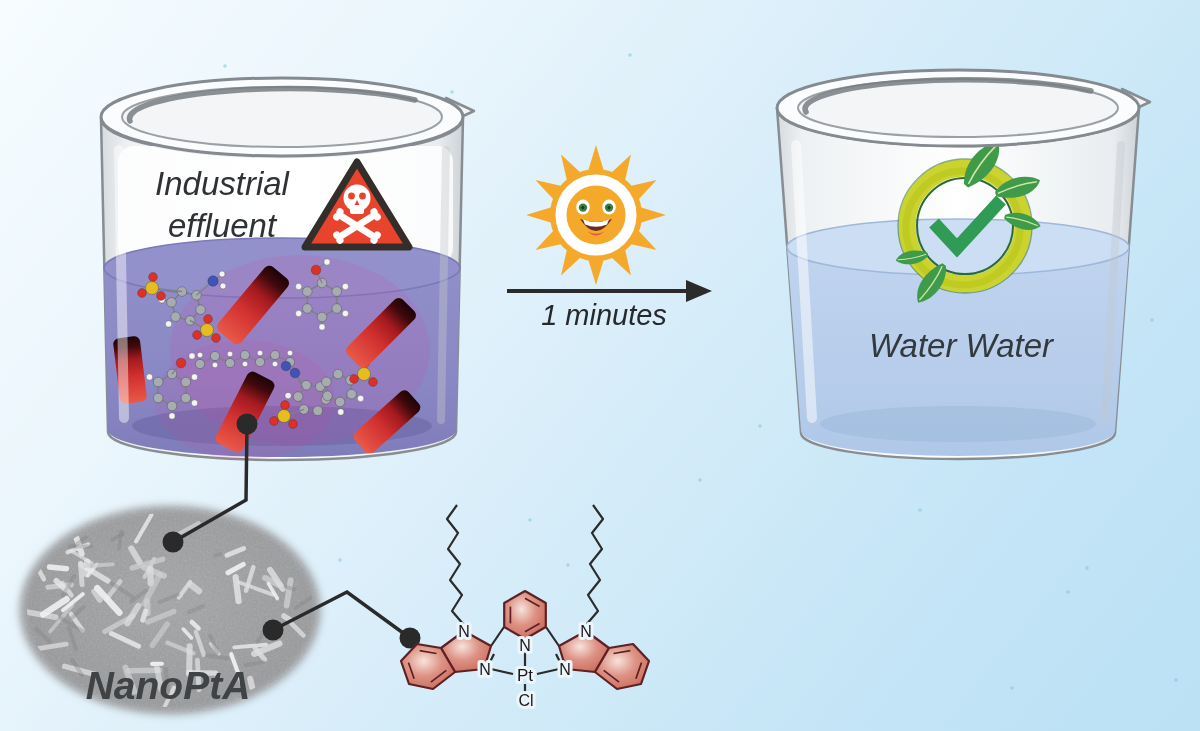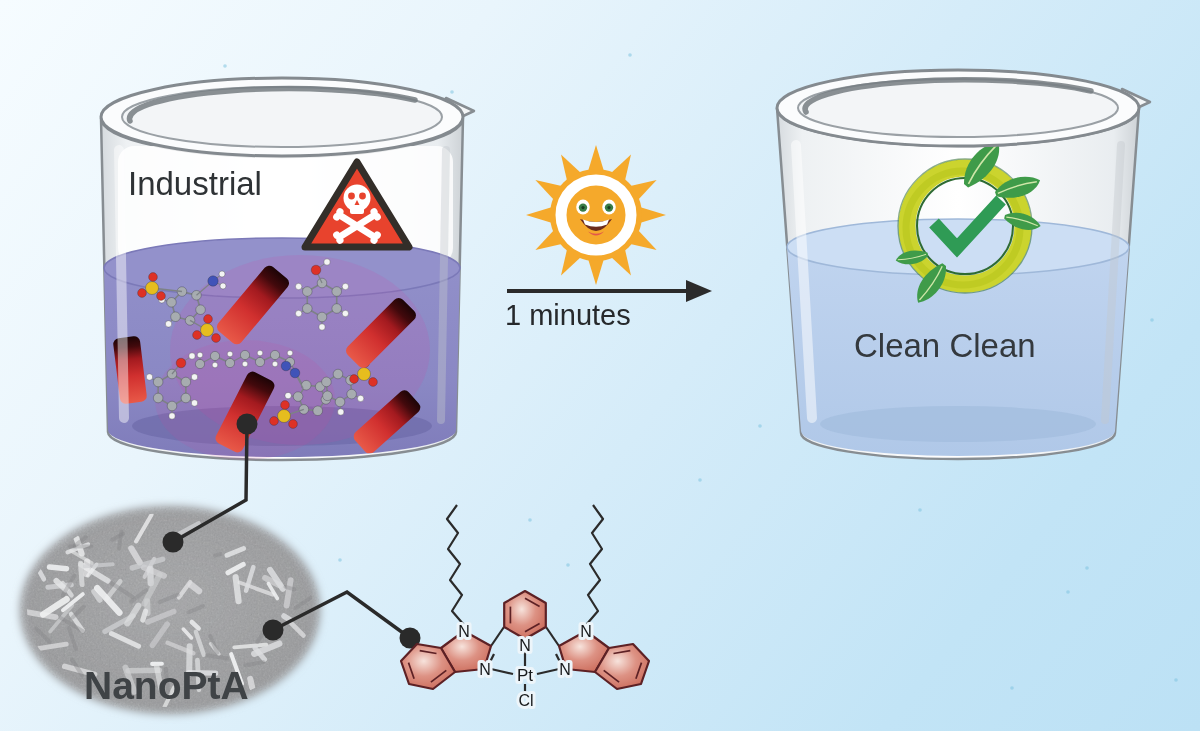--- a/index.html
+++ b/index.html
@@ -2,21 +2,21 @@
 <html><head>
 <meta charset="utf-8">
 <style>
   html,body{margin:0;padding:0;background:#dfeef8;}
   .canvas{
     position:relative;width:1200px;height:731px;overflow:hidden;
     background:linear-gradient(128deg,#f6fcff 0%,#e9f5fc 28%,#d5ecf9 55%,#c2e4f6 82%,#bce1f5 100%);
     font-family:"Liberation Sans",sans-serif;
   }
   svg{position:absolute;left:0;top:0;}
-  .lbl{position:absolute;color:#2e3235;text-align:left;user-select:none;}
+  .lbl{position:absolute;color:#2e3235;text-align:center;user-select:none;font-style:italic;}
   #label-industrial{left:128px;top:163px;width:188px;font-size:33px;line-height:42px;}
   #label-duration{left:505px;top:299px;width:198px;font-size:29px;color:#26292c;}
   #label-clean{left:854px;top:327px;width:214px;font-size:33px;color:#34393e;}
   #label-nanopta{left:84px;top:664px;width:168px;font-size:39px;font-weight:bold;color:#3f4346;}
 </style>
 </head>
 <body>
 
 <div class="canvas">
 
@@ -557,18 +557,19 @@
       <text x="586" y="637" font-size="16">N</text>
       <text x="565" y="675" font-size="16">N</text>
       <text x="525" y="681" font-size="17">Pt</text>
       <text x="526" y="706" font-size="16">Cl</text>
     </g>
   </g>
 </svg>
 
 <div class="lbl" id="label-industrial">
   <div>Industrial</div>
+  <div>effluent</div>
 </div>
 <div class="lbl" id="label-duration">1 minutes</div>
-<div class="lbl" id="label-clean">Clean Clean</div>
+<div class="lbl" id="label-clean">Water Water</div>
 <div class="lbl" id="label-nanopta">NanoPtA</div>
 
 </div>
 
 </body></html>

